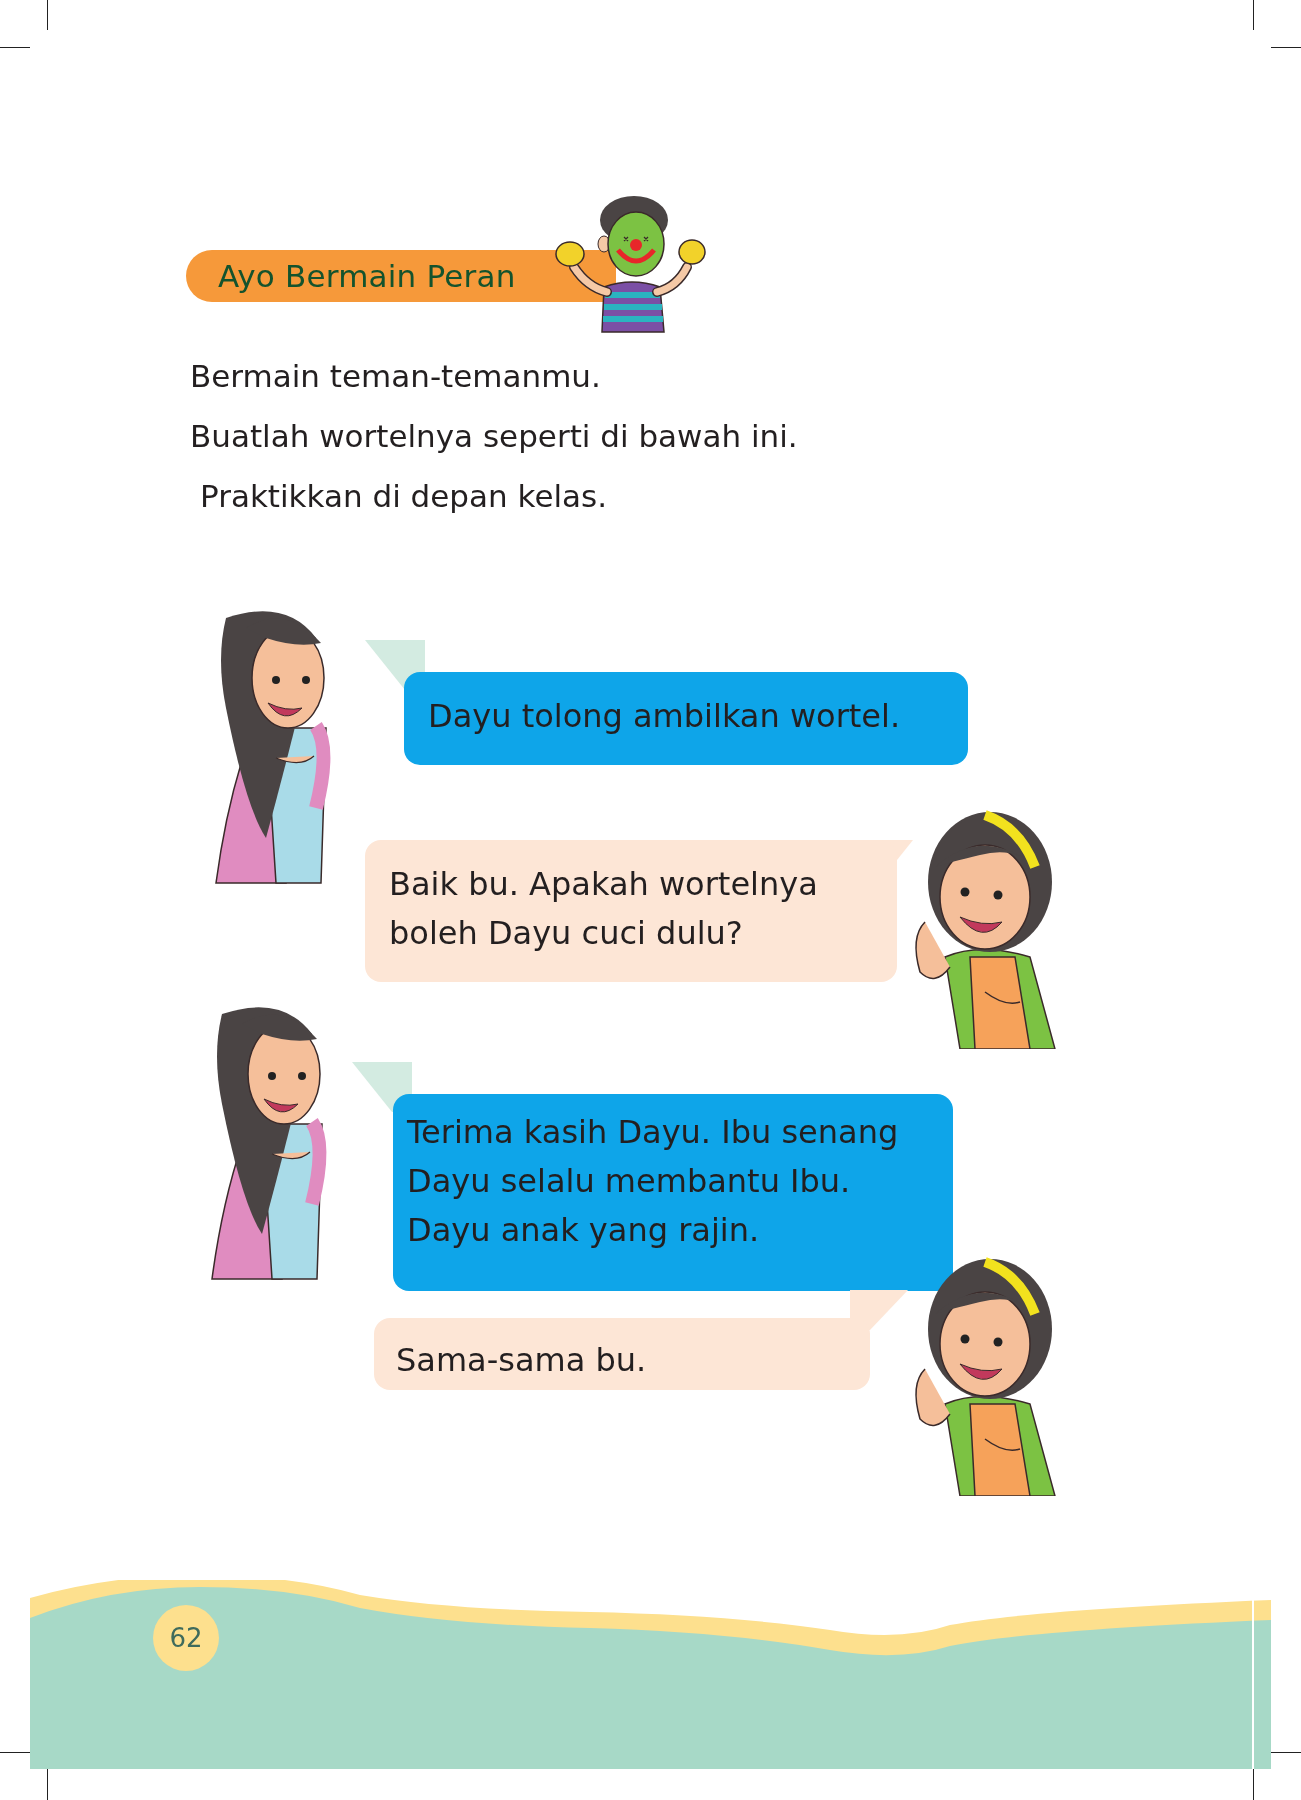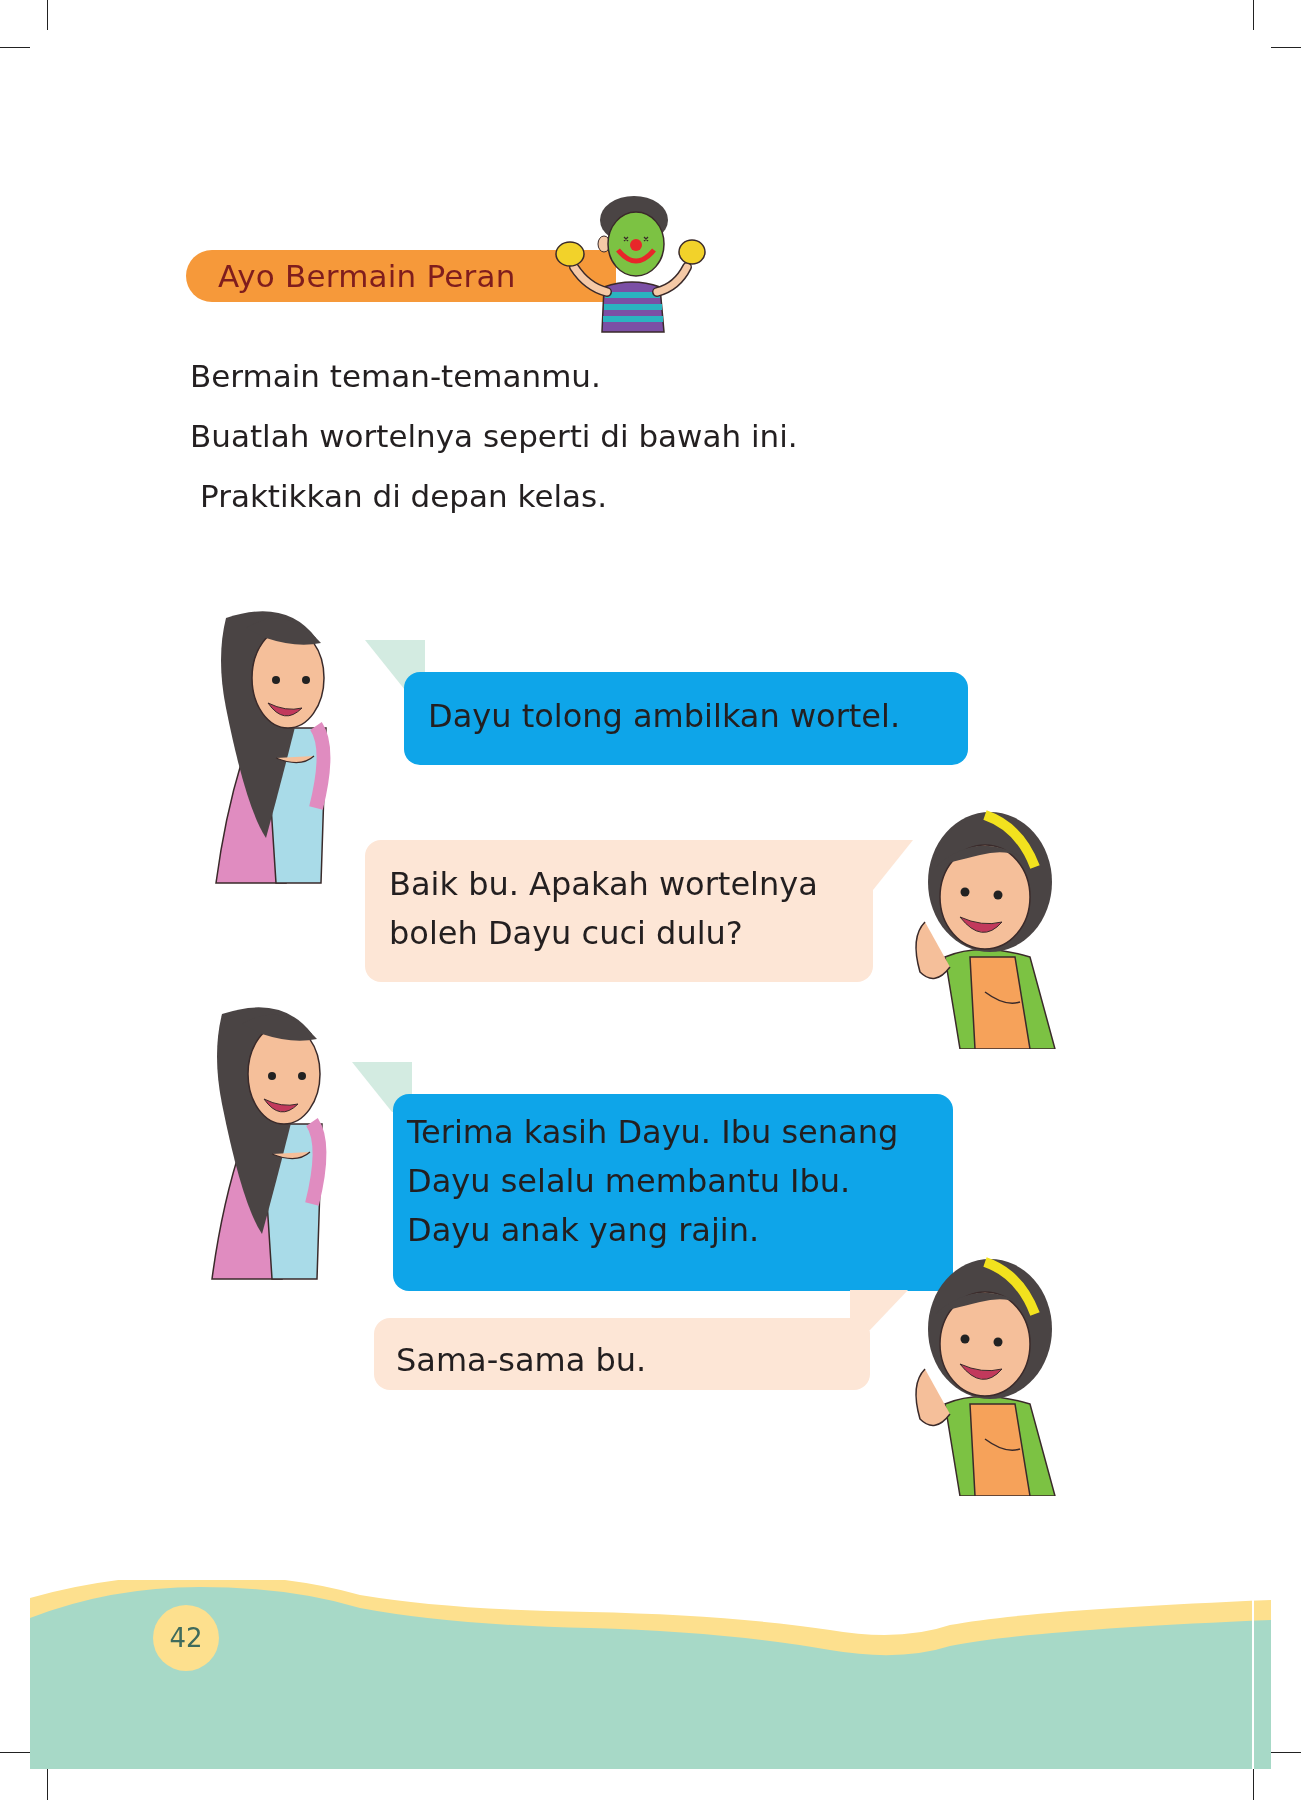--- a/index.html
+++ b/index.html
@@ -1,21 +1,21 @@
 <!DOCTYPE html>
 <html><head>
 <meta charset="utf-8">
 <style>
   html, body { margin:0; padding:0; background:#ffffff; }
   body { width:1301px; height:1800px; position:relative; overflow:hidden;
          font-family:"DejaVu Sans", sans-serif; color:#231f20; }
   .crop { position:absolute; background:#222; }
   .banner { position:absolute; left:186px; top:250px; width:430px; height:52px;
             background:#f6993a; border-radius:26px 0 0 26px; }
-  .banner-text { position:absolute; left:32px; top:8px; font-size:31px; color:#7f1d1d;
+  .banner-text { position:absolute; left:32px; top:8px; font-size:31px; color:#14532d;
                  font-family:"DejaVu Sans", sans-serif; letter-spacing:0.2px; white-space:nowrap; }
   .instr { position:absolute; left:190px; font-size:31px; color:#231f20; white-space:nowrap; }
   .bubble { position:absolute; border-radius:16px; font-size:32px; line-height:49px; color:#231f20; }
   .green { background:#0ea5e9;margin-top:32px; }
   .peach { background:#fde6d6; }
   .bubble .txt { position:absolute; left:24px; white-space:pre-line; }
   .tail { position:absolute; }
   .char { position:absolute; }
   .footer { position:absolute; left:30px; top:1580px; width:1241px; height:189px; }
   .pagecircle { position:absolute; left:153px; top:1605px; width:66px; height:66px;
@@ -97,21 +97,21 @@
   <path d="M45 60 Q90 20 140 55 Q120 40 90 48 Q60 55 45 60 Z" fill="#4a4444"></path>
   <path d="M95 8 Q130 20 145 60" stroke="#f2e21e" stroke-width="10" fill="none"></path>
   <circle cx="75" cy="85" r="4.5" fill="#222"></circle>
   <circle cx="108" cy="88" r="4.5" fill="#222"></circle>
   <path d="M70 110 Q92 138 112 115 Q92 120 70 110 Z" fill="#c2395c" stroke="#3a2a2a" stroke-width="1"></path>
 </svg>
 
 <svg class="tail" style="left:853px;top:840px;" width="60" height="50">
     <polygon points="0,0 60,0 20,50 0,50" fill="#fde6d6"></polygon>
   </svg>
-<div class="bubble peach" style="left:365px;top:840px;width:508px;height:142px;">
+<div class="bubble peach" style="left:365px;top:840px;width:508px;height:142px;padding-left:24px;">
   <span class="txt" style="top:20px;">Baik bu. Apakah wortelnya
 boleh Dayu cuci dulu?</span>
 </div>
 
 <svg class="char" style="left:202px;top:1004px;" width="142" height="278" viewBox="0 0 142 278">
   <path d="M60 115 L40 140 Q20 200 10 275 L80 275 Z" fill="#e08cc0" stroke="#3a2a2a" stroke-width="1.5"></path>
   <path d="M60 120 L120 120 L115 275 L70 275 Z" fill="#a9dbe8" stroke="#3a2a2a" stroke-width="1.5"></path>
   <path d="M110 118 Q125 140 110 200" stroke="#e08cc0" stroke-width="14" fill="none"></path>
   <path d="M20 10 Q80 -10 110 30 Q90 120 60 230 Q40 200 20 100 Q10 50 20 10 Z" fill="#4a4444"></path>
   <ellipse cx="82" cy="70" rx="36" ry="50" fill="#f5bf9a" stroke="#3a2a2a" stroke-width="1.5"></ellipse>
@@ -152,14 +152,14 @@
   <span class="txt" style="top:18px;left:22px;">Sama-sama bu.</span>
 </div>
 
 <svg class="footer" width="1241" height="189" viewBox="0 0 1241 189">
   <path d="M0 18 Q80 -5 170 -5 Q260 -5 330 15 Q420 30 560 32 Q700 35 800 50 Q870 62 920 45 Q1000 30 1241 20 L1241 189 L0 189 Z" fill="#fde08e"></path>
   <path d="M0 38 Q80 7 170 7 Q260 7 330 28 Q420 45 560 48 Q700 52 800 70 Q870 82 920 66 Q1000 50 1241 40 L1241 189 L0 189 Z" fill="#a7d9c7"></path>
   <rect x="1222" y="20" width="2" height="169" fill="#ffffff"></rect>
 </svg>
 
 <div class="pagecircle">
-  <span class="pagenum">42</span>
+  <span class="pagenum">62</span>
 </div>
 
 </body></html>

